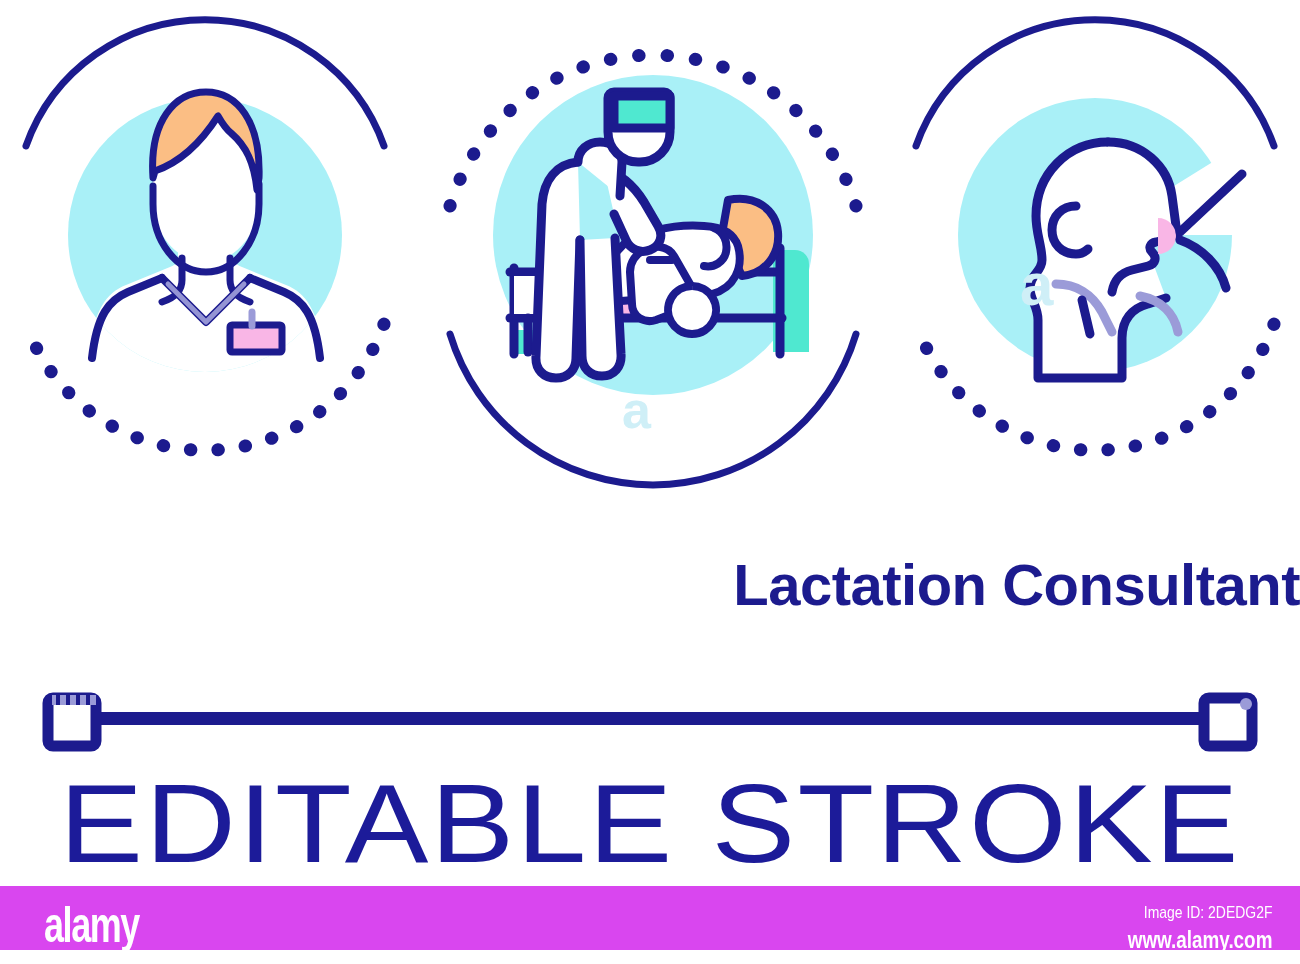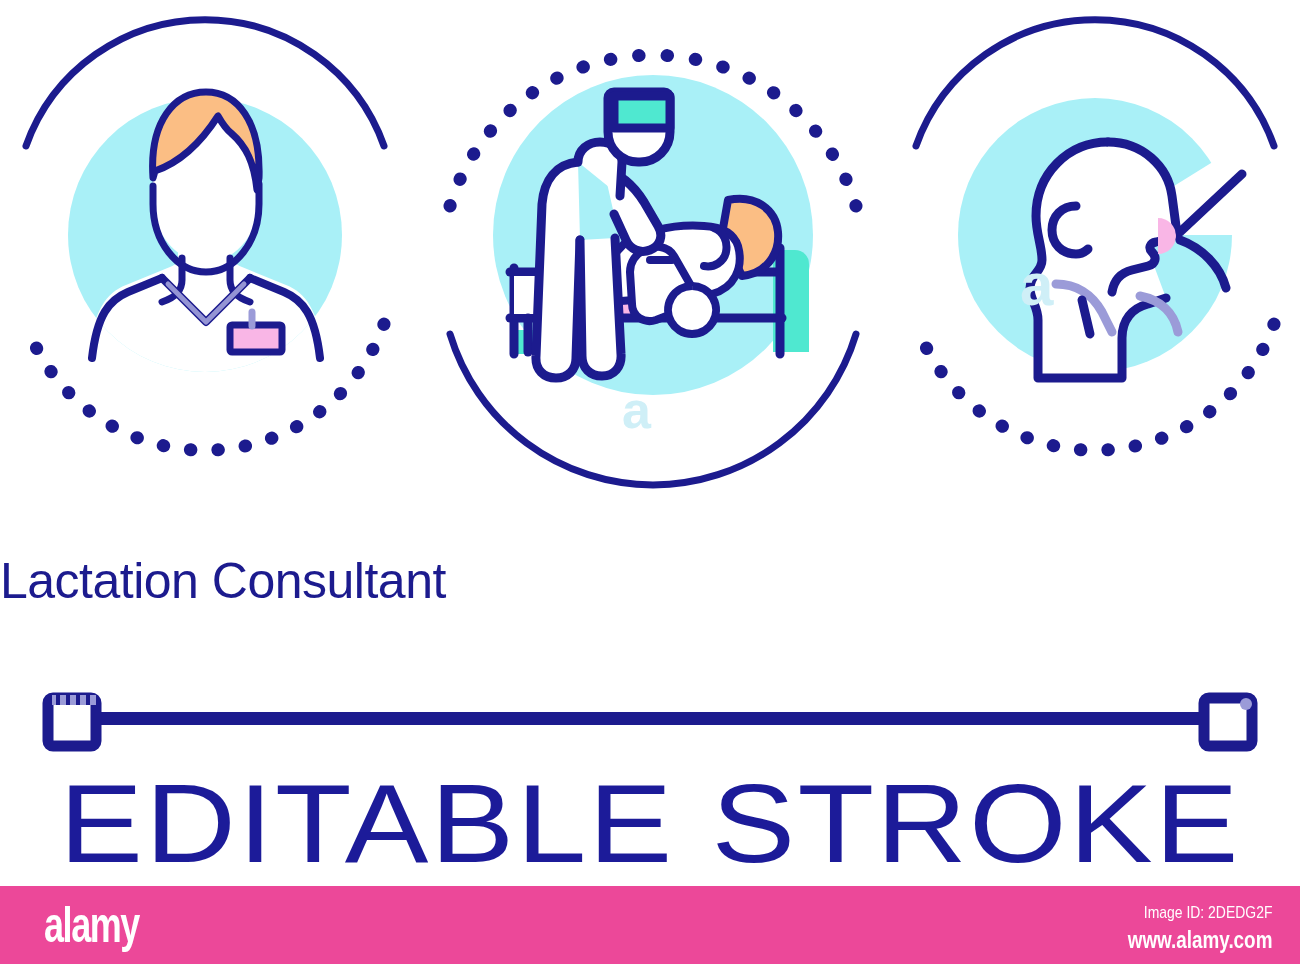--- a/index.html
+++ b/index.html
@@ -40,25 +40,25 @@
   #icon-c { left: 890px; width: 410px; height: 490px; }
 
   .concept-icon svg { display: block; width: 100%; height: 100%; }
 
   
   .title {
     position: absolute;
     left: 0;
     top: 556px;
     width: 1300px;
-    text-align: left;
+    text-align: right;
     color: #1c1b8e;
     font-family: "Liberation Sans", sans-serif;
-    font-size: 50px;
-    font-weight: 400;
+    font-size: 58px;
+    font-weight: 700;
     letter-spacing: -0.5px;
     line-height: 1;
     white-space: nowrap;
   }
 
   
   .stroke-bar {
     position: absolute;
     left: 0px;
     top: 682px;
@@ -96,22 +96,22 @@
   }
   #ghost-1 { left: 622px; top: 380px; font-size: 52px; }
   #ghost-3 { left: 1020px; top: 250px; font-size: 60px; }
 
   
   .footer {
     position: absolute;
     left: 0;
     top: 886px;
     width: 1300px;
-    height: 78px;
-    background: #ec4899;
+    height: 64px;
+    background: #d946ef;
   }
   .footer-logo {
     position: absolute;
     left: 44px;
     top: 10px;
     color: #ffffff;
     font-family: "Liberation Sans Narrow", "Liberation Sans", sans-serif;
     font-size: 50px;
     font-weight: 700;
     letter-spacing: -2px;

